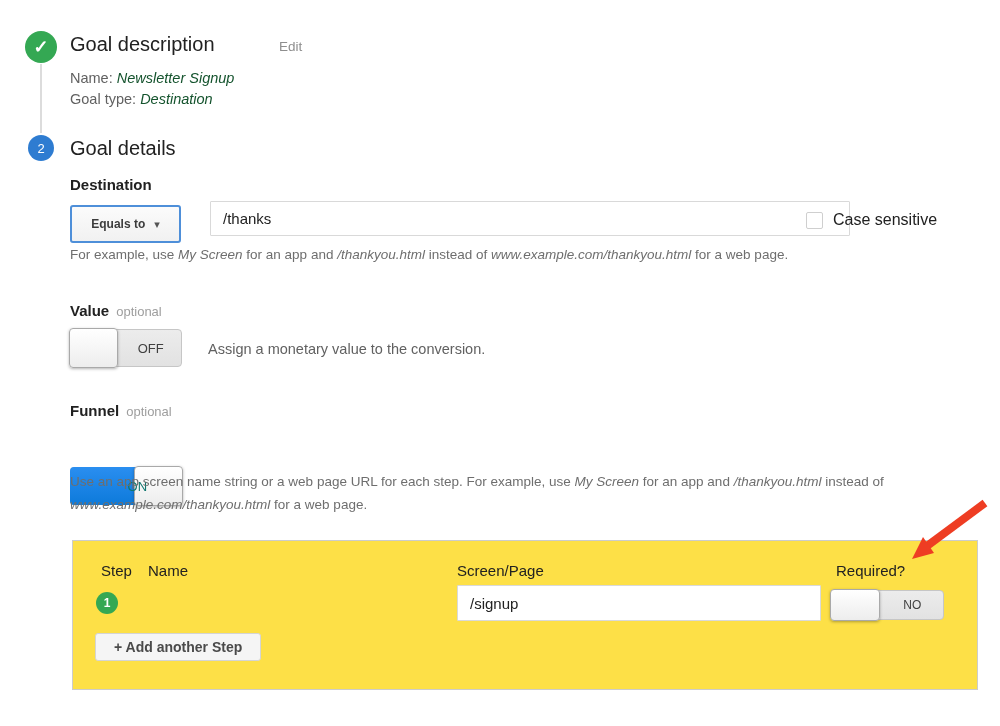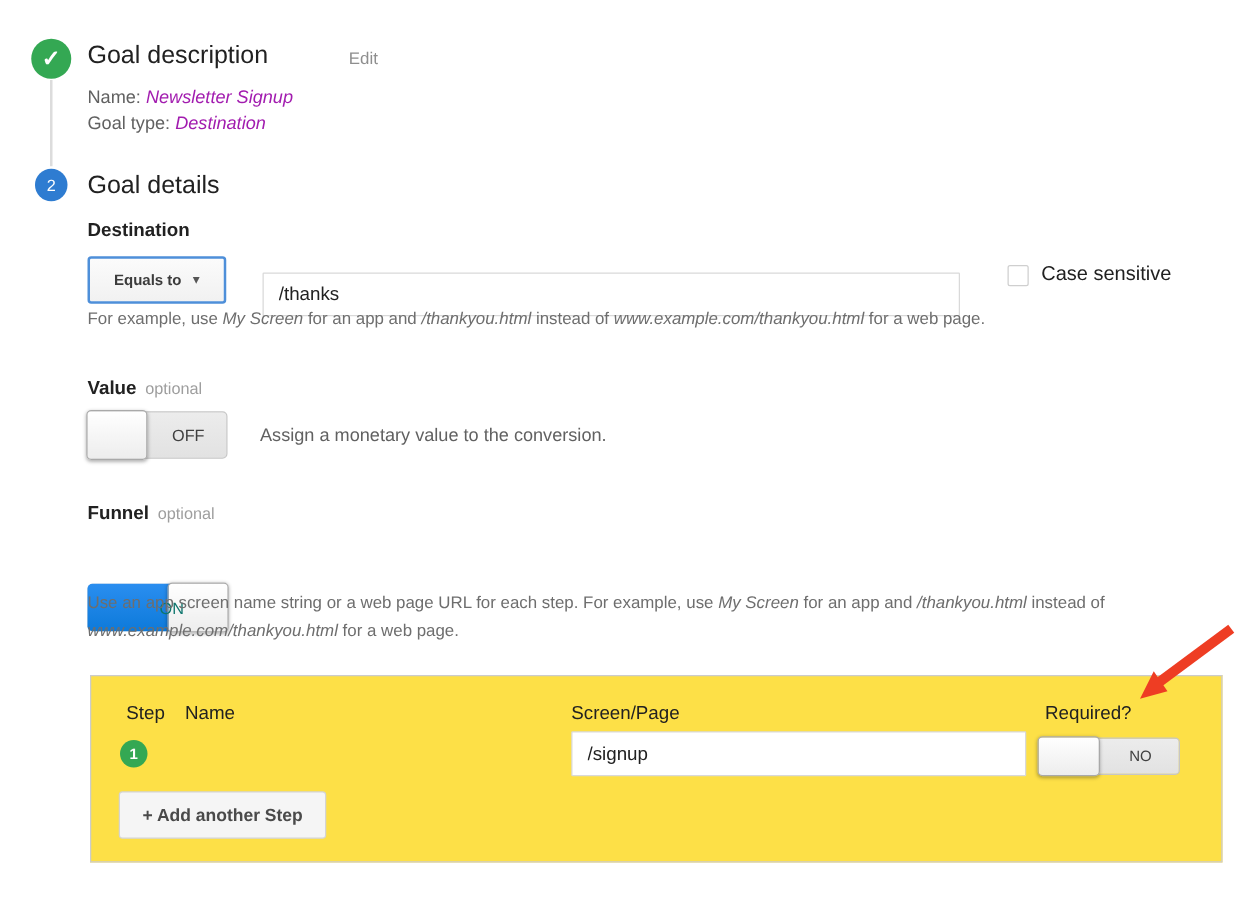--- a/index.html
+++ b/index.html
@@ -13,21 +13,21 @@
   
   .circle { border-radius:50%; display:flex; align-items:center; justify-content:center; color:#fff; }
   .circle.done { width:32px; height:32px; background:#34a853; font-size:18px; font-weight:bold; }
   .circle.current { width:26px; height:26px; background:#2e7cd1; font-size:13px; }
   .circle.step-num { width:22px; height:22px; background:#34a853; font-size:12px; font-weight:bold; }
   .connector { width:2px; background:#dcdcdc; }
 
   .h-section { font-size:20px; font-weight:400; color:#212121; }
   .edit-link { font-size:13.5px; color:#8e8e8e; cursor:pointer; }
   .meta-line { font-size:14.5px; color:#616161; }
-  .meta-line i { color:#a21caf;margin-top:16px; }
+  .meta-line i { color:#14532d;margin-top:16px; }
 
   .field-label { font-size:15px; font-weight:bold; color:#212121; }
   .optional { font-size:13px; color:#9e9e9e; font-weight:normal; margin-left:7px; }
 
   
   .dropdown {
     width:111px; height:38px; border:2px solid #4e8fd9; border-radius:3px;
     background:linear-gradient(#fbfbfb,#f1f1f1);
     display:flex; align-items:center; justify-content:center; gap:9px; cursor:pointer;
   }
@@ -72,21 +72,21 @@
     font-weight:normal;
   }
   .toggle .t-label.right { right:0; width:56%; color:#404040; }
   .toggle .t-label.left { left:0; width:56%; color:#0f766e;margin-left:36px; }
 
   
   .funnel-box { border:1px solid #cccccc; background:#fde047; }
   .col-header { font-size:15px; color:#212121; }
 
   .add-btn {
-    height:38px; padding:0 18px; background:#f5f5f5; border:1px solid #d4d4d4; border-radius:3px;
+    height:28px; padding:0 18px; background:#f5f5f5; border:1px solid #d4d4d4; border-radius:3px;
     font-family:"Liberation Sans", sans-serif; font-size:14px; font-weight:bold; color:#4a4a4a; cursor:pointer;
   }
 </style>
 </head>
 <body>
 
 <div class="page">
 
   <div class="abs circle done" style="left:25px; top:31px;">
     <span>✓</span>
@@ -108,21 +108,21 @@
   <div class="abs circle current" style="left:28px; top:135px;">2</div>
   <div class="abs h-section" style="left:70px; top:137px;">Goal details</div>
 
   <div class="abs field-label" style="left:70px; top:176px;">Destination</div>
 
   <div class="abs dropdown" style="left:70px; top:205px;">
     <span class="dd-label">Equals to</span>
     <span class="dd-caret">▾</span>
   </div>
 
-  <input class="abs text-input" style="left: 210px; top: 218px; width: 558px; height: 35px;" value="/thanks">
+  <input class="abs text-input" style="left: 210px; top: 201px; width: 640px; height: 35px;" value="/thanks">
 
   <div class="abs checkbox" style="left:806px; top:212px;"></div>
   <div class="abs cb-label" style="left:833px; top:211px;">Case sensitive</div>
 
   <p class="abs helper" style="left:70px; top:243px; width:910px;">
     <span>For example, use </span><i>My Screen</i><span> for an app and </span><i>/thankyou.html</i><span> instead of </span><i>www.example.com/thankyou.html</i><span> for a web page.</span>
   </p>
 
   <div class="abs field-label" style="left:70px; top:302px;">
     <span>Value</span><span class="optional">optional</span>

